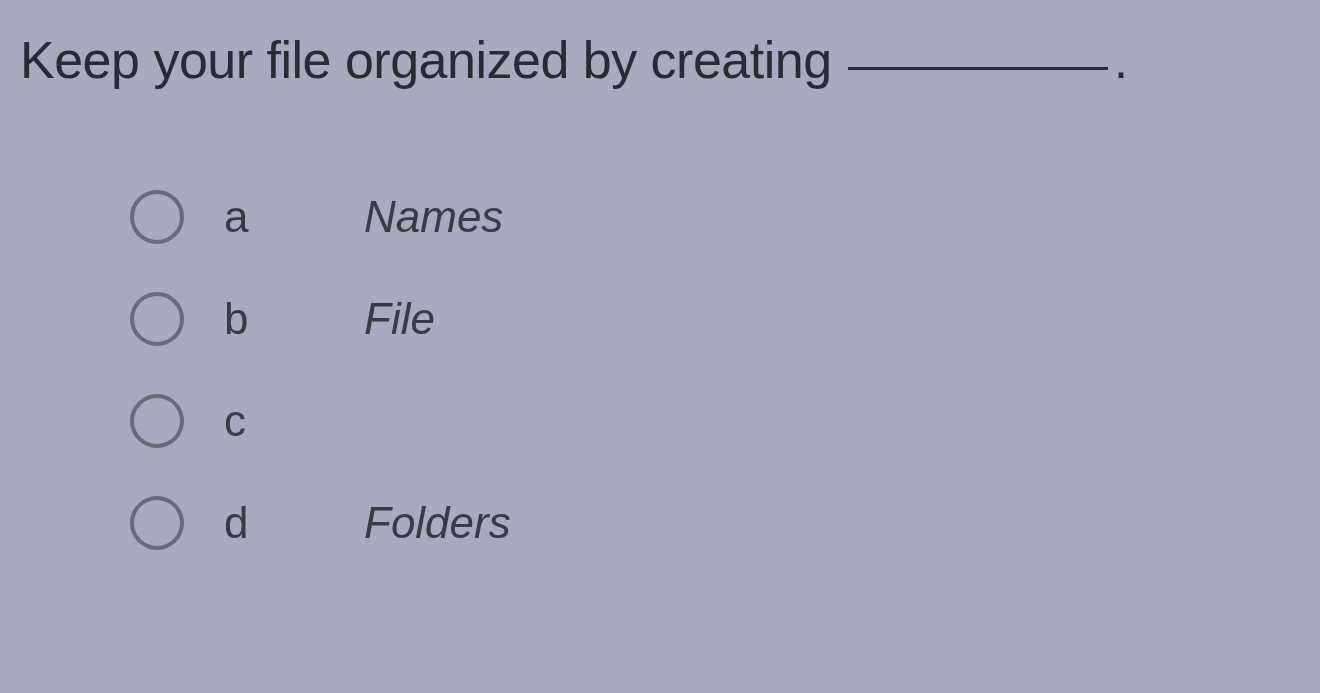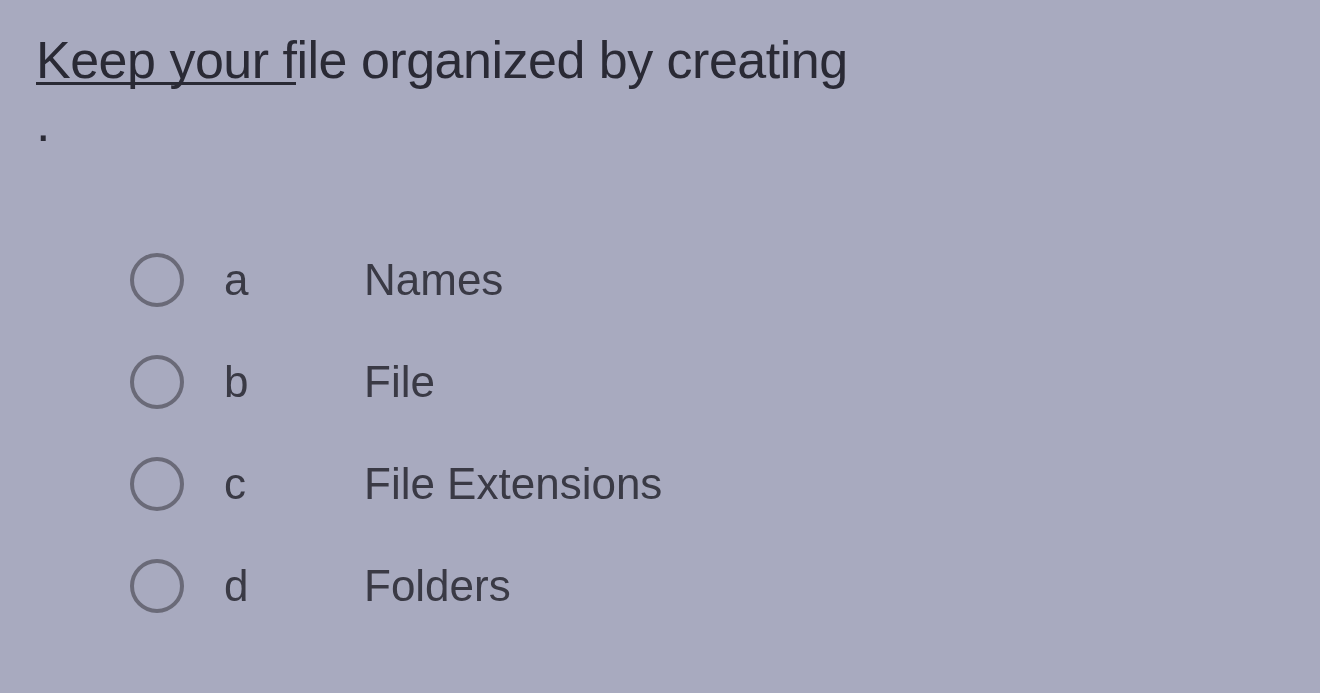--- a/index.html
+++ b/index.html
@@ -16,21 +16,20 @@
       padding: 30px 20px;
       overflow: hidden;
     }
     .question-row {
       display: flex;
       align-items: baseline;
       font-size: 52px;
       font-weight: 400;
       margin-bottom: 100px;
       letter-spacing: -0.5px;
-      flex-direction: column;
     }
     .question-text {
       white-space: nowrap;
     }
     .blank-line {
       display: inline-block;
       width: 260px;
       border-bottom: 3px solid #2a2a35;
       margin-left: 16px;
       position: relative;
@@ -58,20 +57,21 @@
       background: transparent;
       cursor: pointer;
     }
     .option-letter {
       width: 180px;
       padding-left: 40px;
       font-weight: 400;
     }
     .option-text {
       font-weight: 400;
+      font-style: italic;
     }
   </style>
 </head>
 <body>
 
 <div class="question-row">
   <span class="question-text">Keep your file organized by creating</span>
   <span class="blank-line"></span>
   <span class="period">.</span>
 </div>
@@ -86,21 +86,20 @@
 
   <div class="option-row">
     <div class="radio"></div>
     <div class="option-letter">b</div>
     <div class="option-text">File</div>
   </div>
 
   <div class="option-row">
     <div class="radio"></div>
     <div class="option-letter">c</div>
-    <div class="option-text">File Extensions</div>
   </div>
 
   <div class="option-row">
     <div class="radio"></div>
     <div class="option-letter">d</div>
     <div class="option-text">Folders</div>
   </div>
 
 </div>
 

